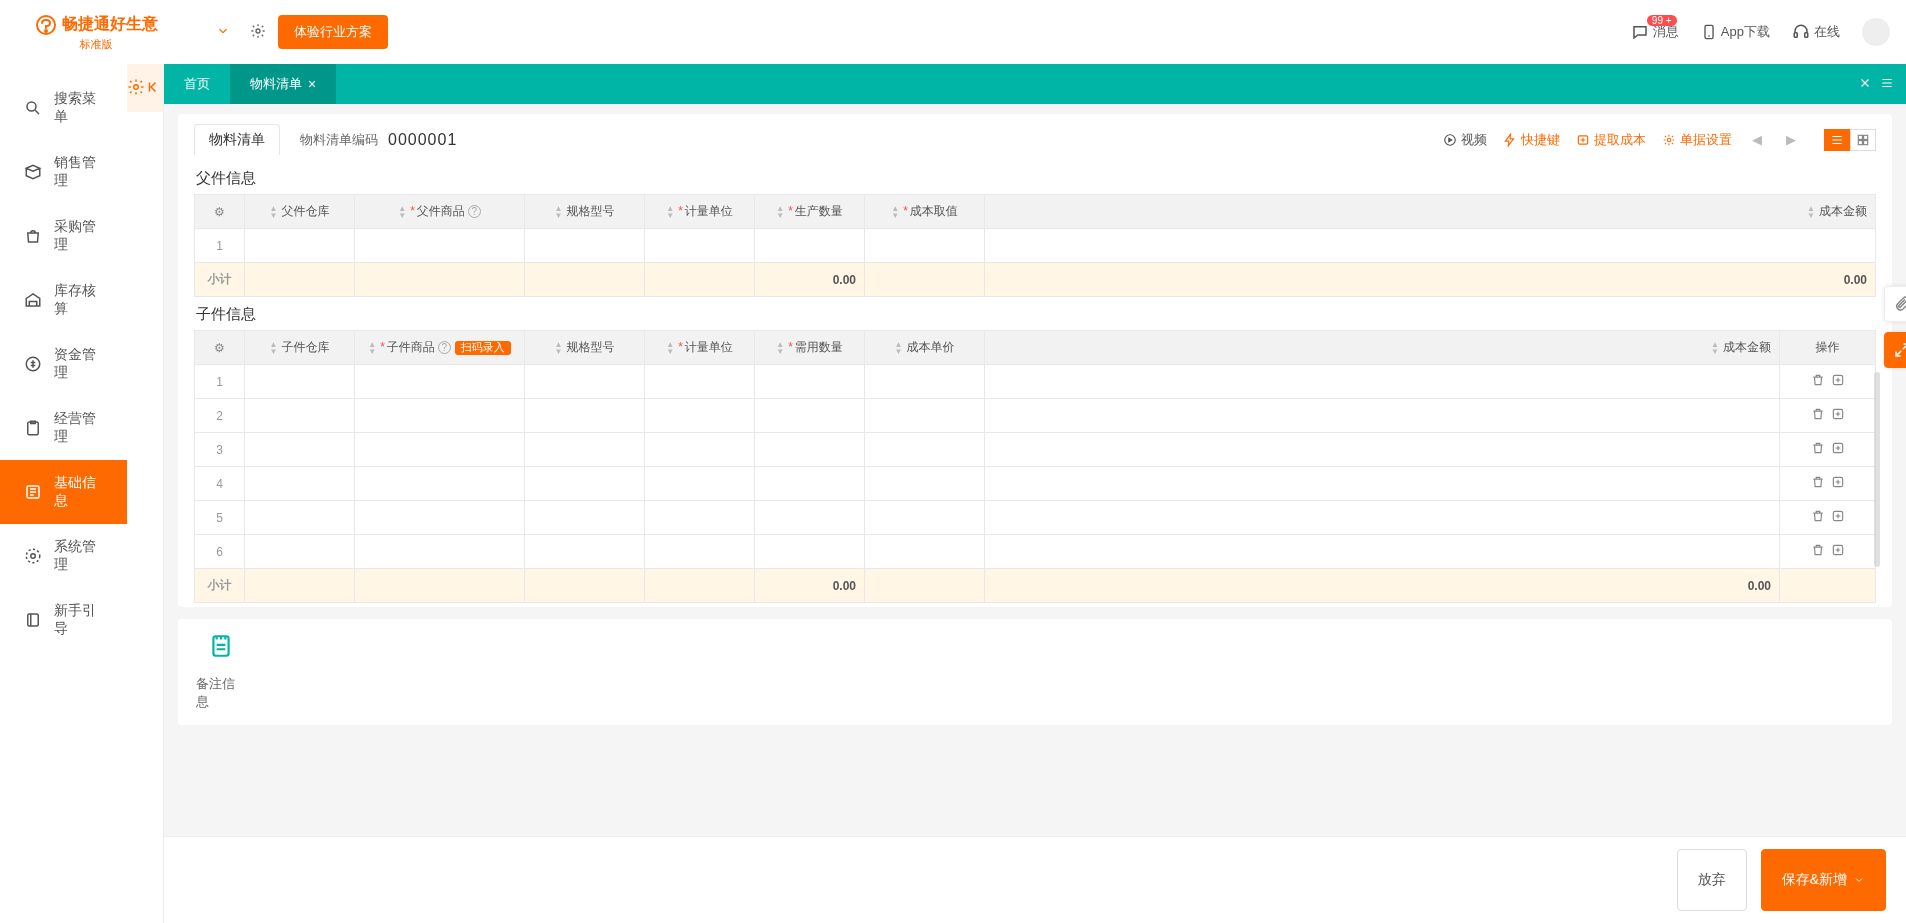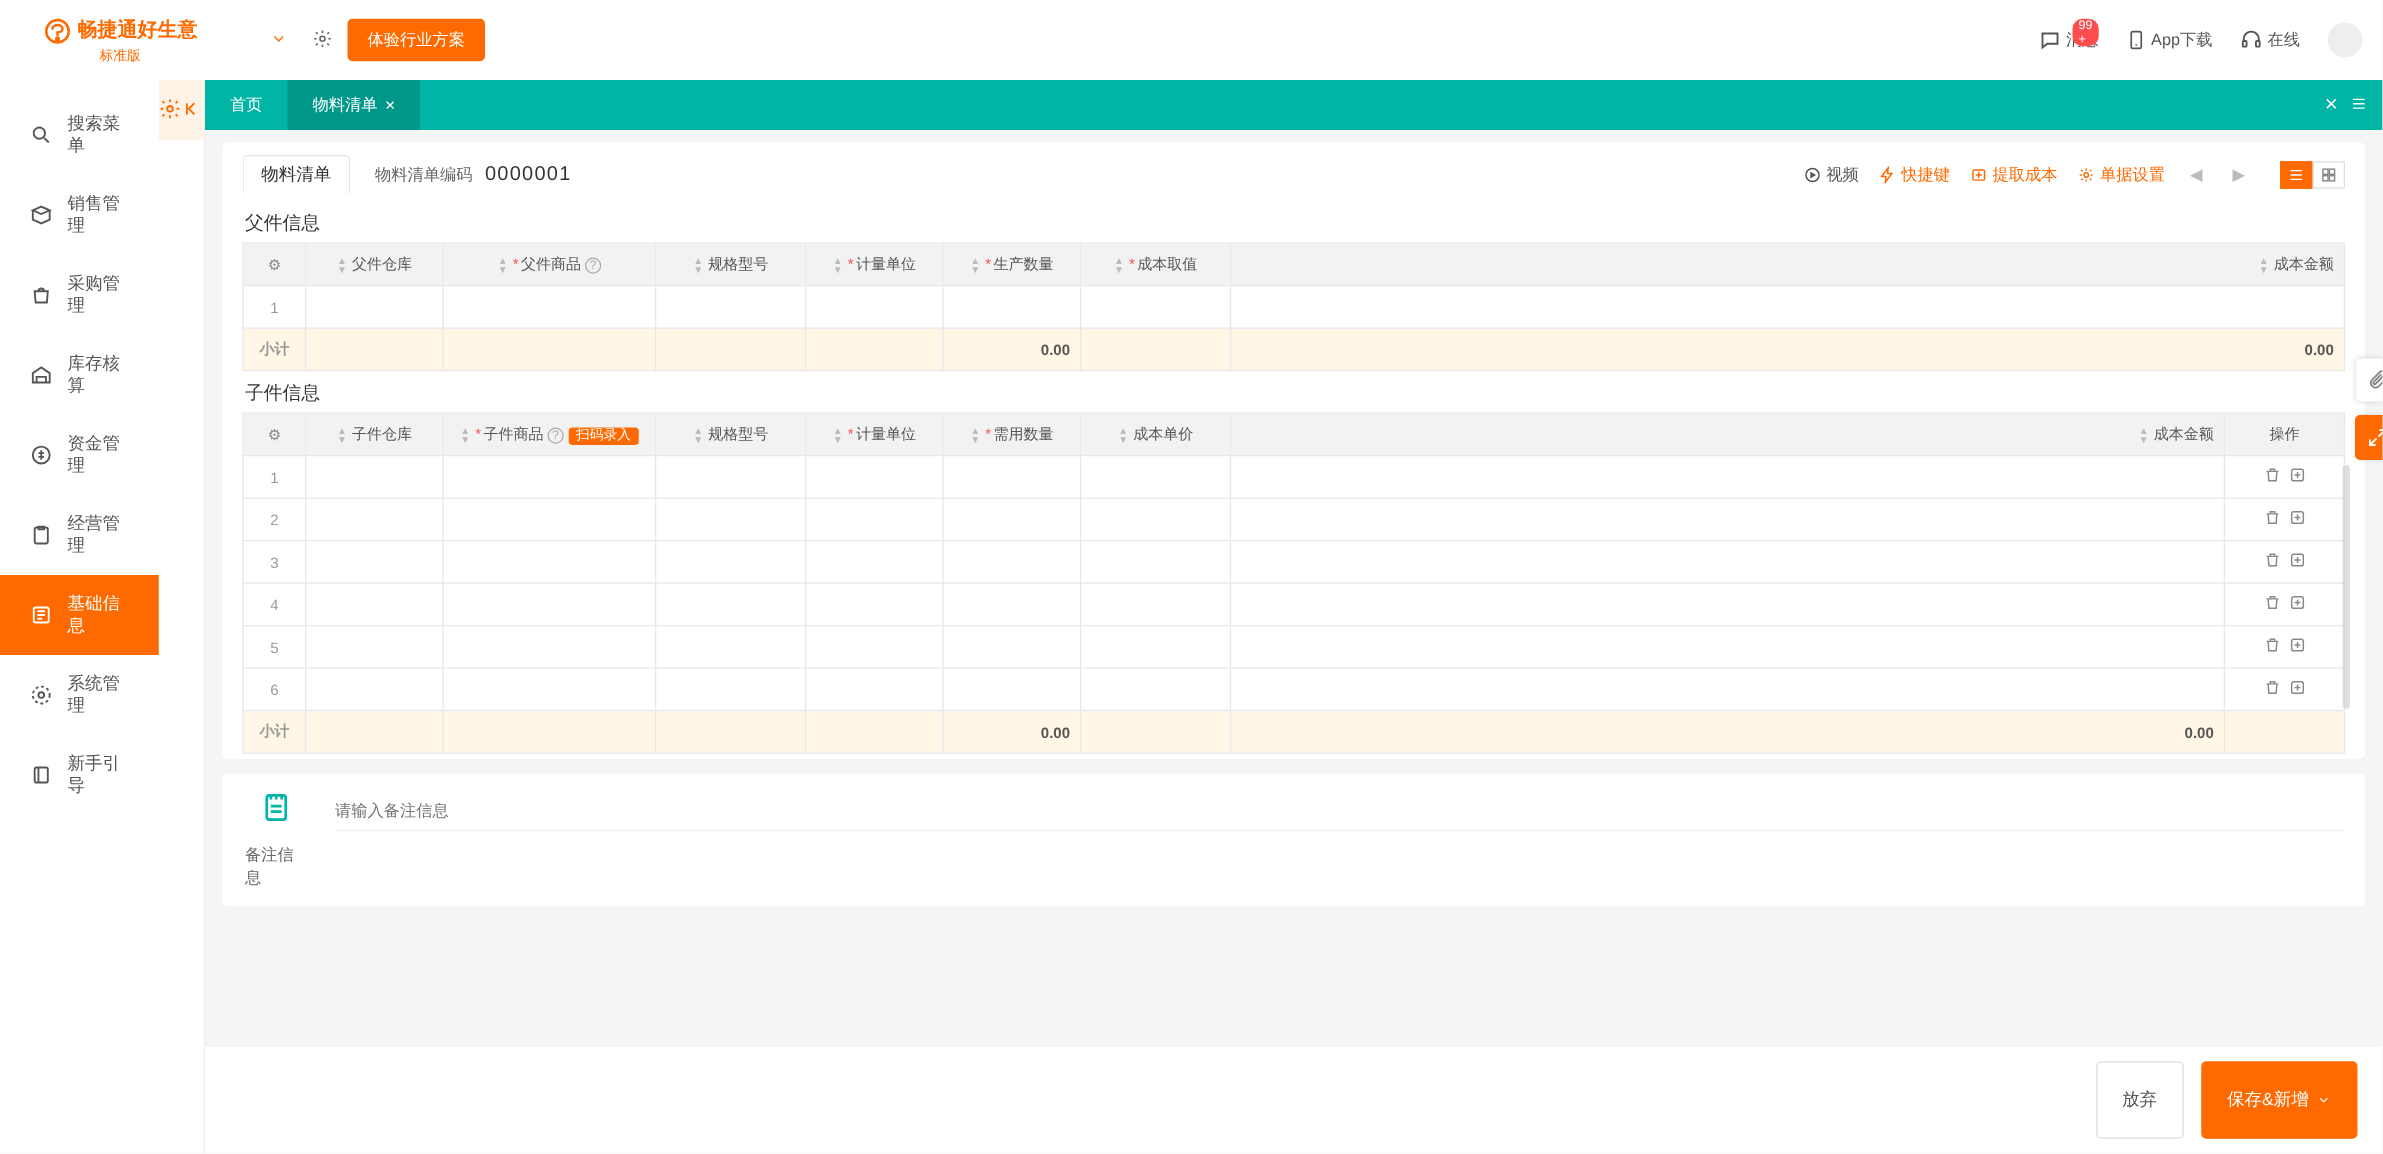--- a/index.html
+++ b/index.html
@@ -12,21 +12,21 @@
 .logo-area { width: 160px; display: flex; flex-direction: column; align-items: center; justify-content: center; }
 .logo { display: flex; align-items: center; gap: 4px; color: #ff6a00; font-weight: bold; font-size: 16px; }
 .logo svg { width: 24px; height: 24px; }
 .logo-sub { font-size: 11px; color: #ff6a00; }
 .store-select { margin-left: 40px; display: flex; align-items: center; gap: 20px; }
 .store-select .dd { color: #999; cursor: pointer; }
 .store-select .gear { color: #666; cursor: pointer; }
 .top-btn-orange { background: #ff6a00; color: #fff; padding: 8px 16px; border-radius: 4px; margin-left: 12px; cursor: pointer; border: none; font-size: 13px; }
 .top-right { margin-left: auto; display: flex; align-items: center; gap: 22px; color: #555; }
 .top-right .item { display: flex; align-items: center; gap: 4px; cursor: pointer; position: relative; }
-.badge { position: absolute; top: -8px; left: 27px; background: #ff4d4f; color: #fff; border-radius: 8px; padding: 0 5px; font-size: 10px; }
+.badge { position: absolute; top: -8px; left: 16px; background: #ff4d4f; color: #fff; border-radius: 8px; padding: 0 5px; font-size: 10px; }
 .avatar { width: 28px; height: 28px; border-radius: 50%; background: #eee; }
 
 
 .body { flex: 1; display: flex; min-height: 0; }
 
 
 .sidebar { width: 164px; background: #fff; display: flex; flex-direction: row; border-right: 1px solid #eee; }
 .sidebar-menu { flex: 1; padding-top: 12px; }
 .sidebar-item { display: flex; align-items: center; gap: 12px; padding: 14px 24px; color: #555; cursor: pointer; font-size: 14px; }
 .sidebar-item.active { background: #ff6a00; color: #fff; }
@@ -524,21 +524,20 @@
         </div>
 
         <div class="remarks-panel">
           <div class="remarks-left">
             <svg width="26" height="26" viewBox="0 0 24 24" fill="none" stroke="#00b4a6" stroke-width="2">
                 <rect x="5" y="3" width="14" height="18" rx="2"></rect>
                 <path d="M8 3v3M12 3v3M16 3v3M8 11h8M8 15h8"></path>
               </svg>
             <span>备注信息</span>
           </div>
-          <input class="remarks-input" type="text" placeholder="请输入备注信息" style="">
         </div>
 
         <div class="side-tabs">
           <div class="side-tab">
               <svg width="18" height="18" viewBox="0 0 24 24" fill="none" stroke="#888" stroke-width="2">
                 <path d="M21 11l-8 8a5 5 0 01-7-7l9-9a3 3 0 014 4l-9 9a1 1 0 01-2-2l8-8"></path>
               </svg>
             </div>
           <div class="side-tab orange">
               <svg width="18" height="18" viewBox="0 0 24 24" fill="none" stroke="#fff" stroke-width="2">

